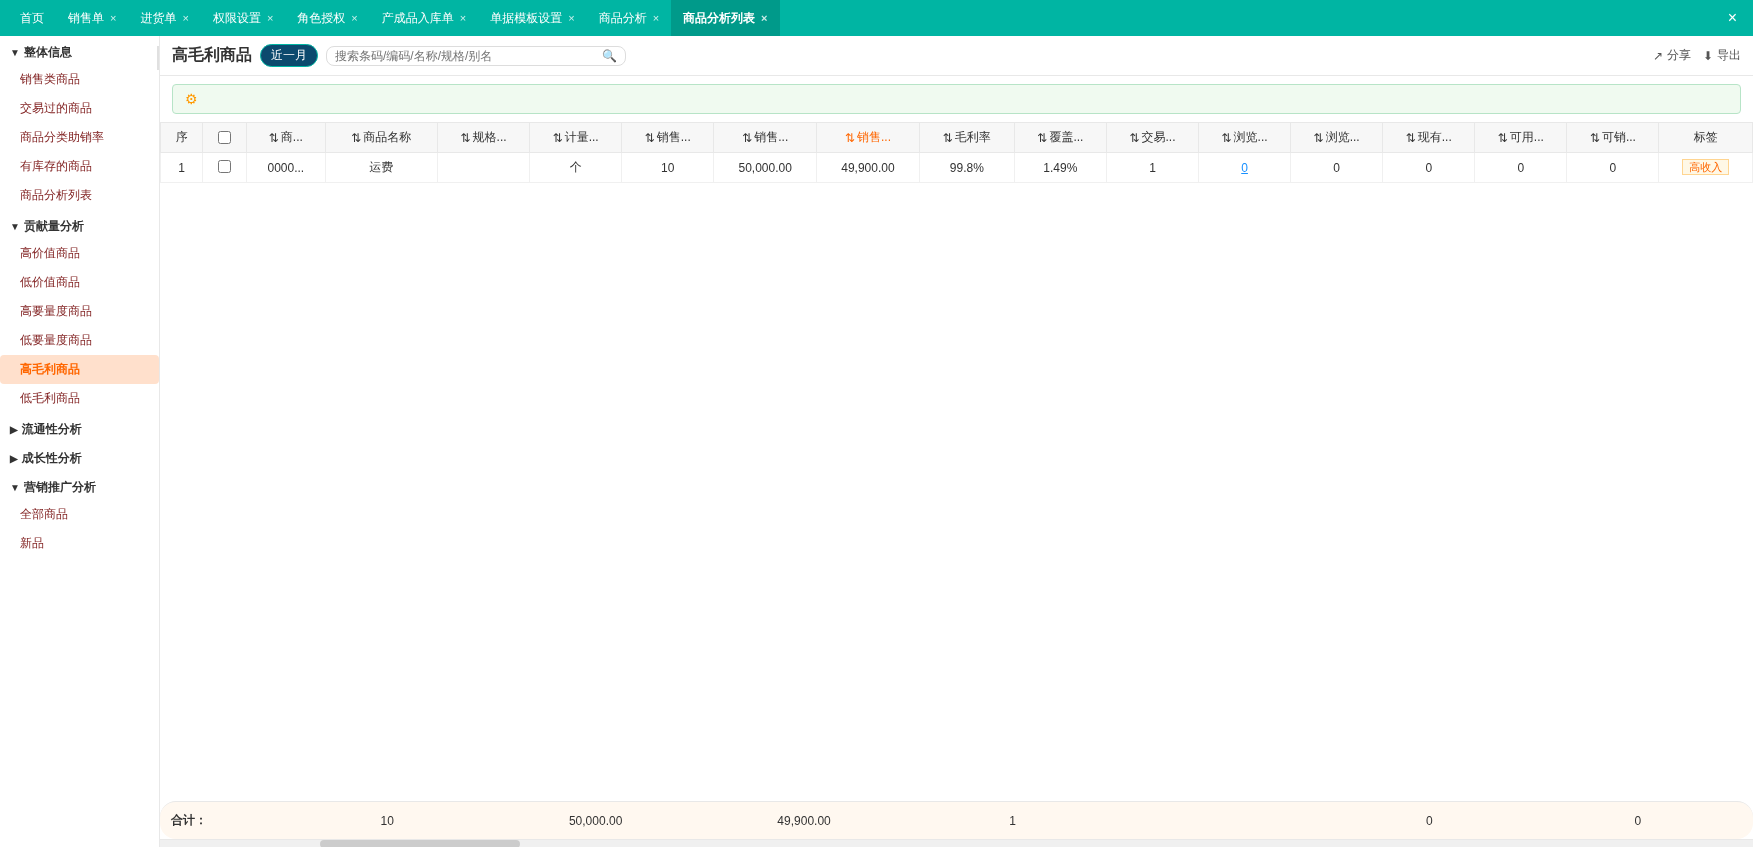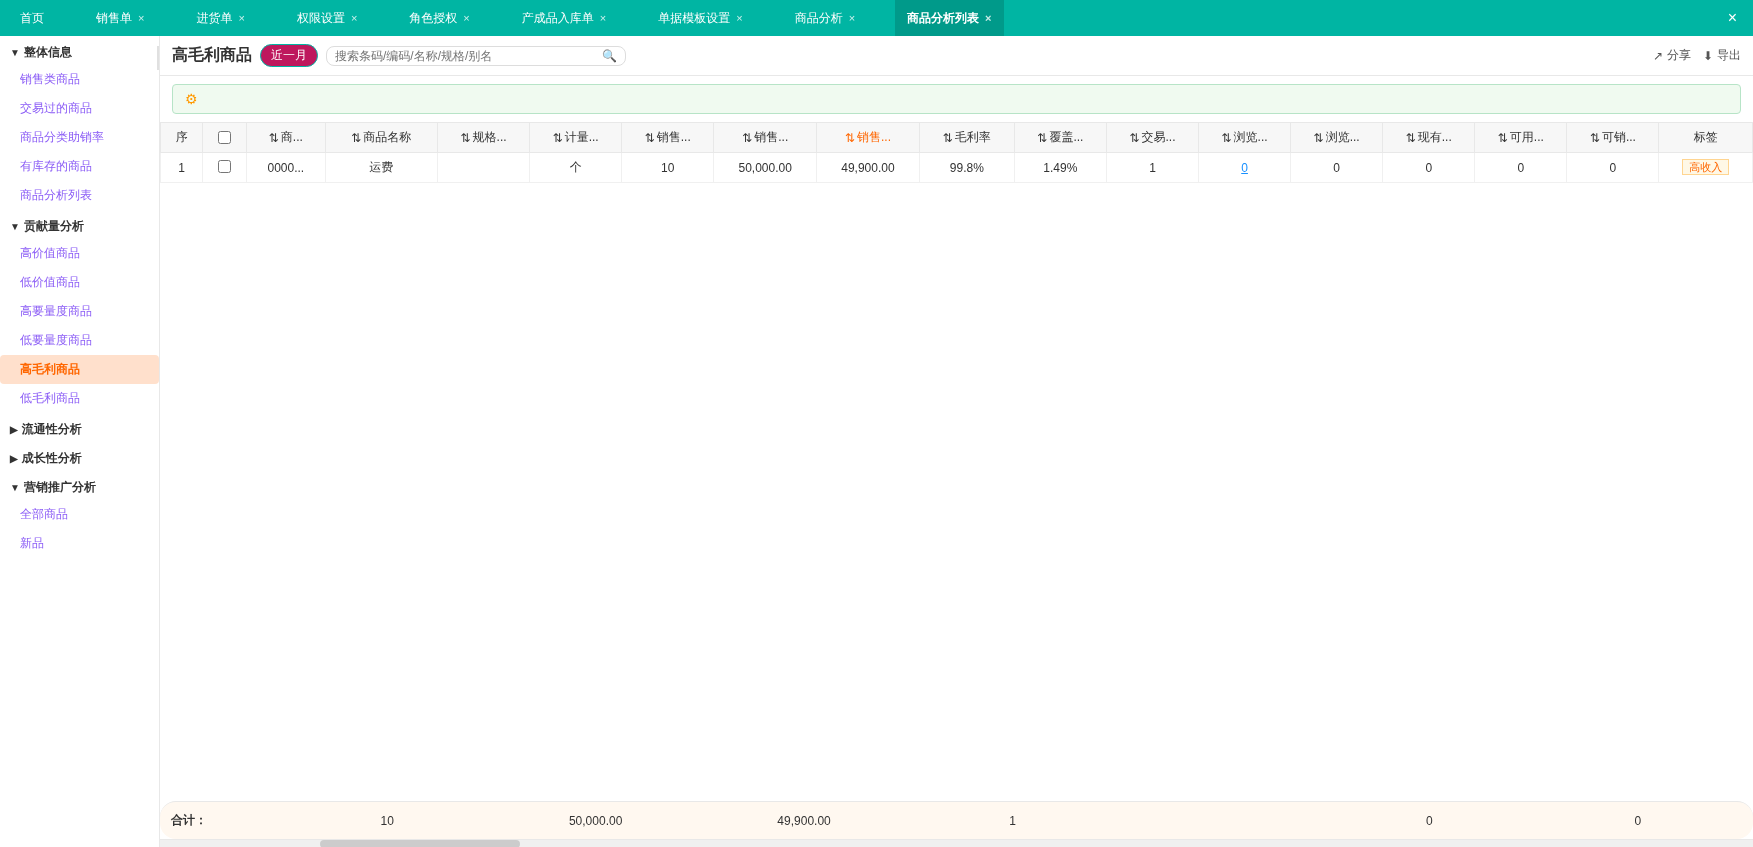--- a/index.html
+++ b/index.html
@@ -6,21 +6,20 @@
     body { background: #f5f5f5; overflow: hidden; }
 
     
     .top-nav {
       background: #00b5a3;
       display: flex;
       align-items: center;
       height: 36px;
       padding: 0 8px;
       color: #fff;
-      gap: 28px;
     }
     .nav-tab {
       padding: 0 12px;
       height: 36px;
       display: flex;
       align-items: center;
       cursor: pointer;
       white-space: nowrap;
       color: #fff;
       font-size: 13px;
@@ -72,21 +71,21 @@
       align-items: center;
       padding: 8px 10px 4px 10px;
       color: #333;
       font-size: 12px;
       font-weight: bold;
       cursor: pointer;
     }
     .sidebar-group-title .arrow { margin-right: 4px; font-size: 10px; }
     .sidebar-item {
       padding: 6px 10px 6px 20px;
-      color: #8b5cf6;
+      color: #7f1d1d;
       cursor: pointer;
       font-size: 12px;
     }
     .sidebar-item.active {
       background: #ffe0cc;
       color: #f60;
       border-radius: 4px;
       font-weight: bold;
     }
 
@@ -114,21 +113,21 @@
     .filter-btn {
       background: #fff;
       border: 1px solid #00b5a3;
       color: #00b5a3;
       padding: 2px 10px;
       border-radius: 12px;
       cursor: pointer;
       font-size: 12px;
     }
     .filter-btn.active {
-      background: #be185d;
+      background: #0c4a6e;
       color: #fff;
     }
     .search-box {
       display: flex;
       align-items: center;
       border: 1px solid #ddd;
       border-radius: 8px;
       padding: 2px 8px;
       background: #fff;
       flex: 1;

